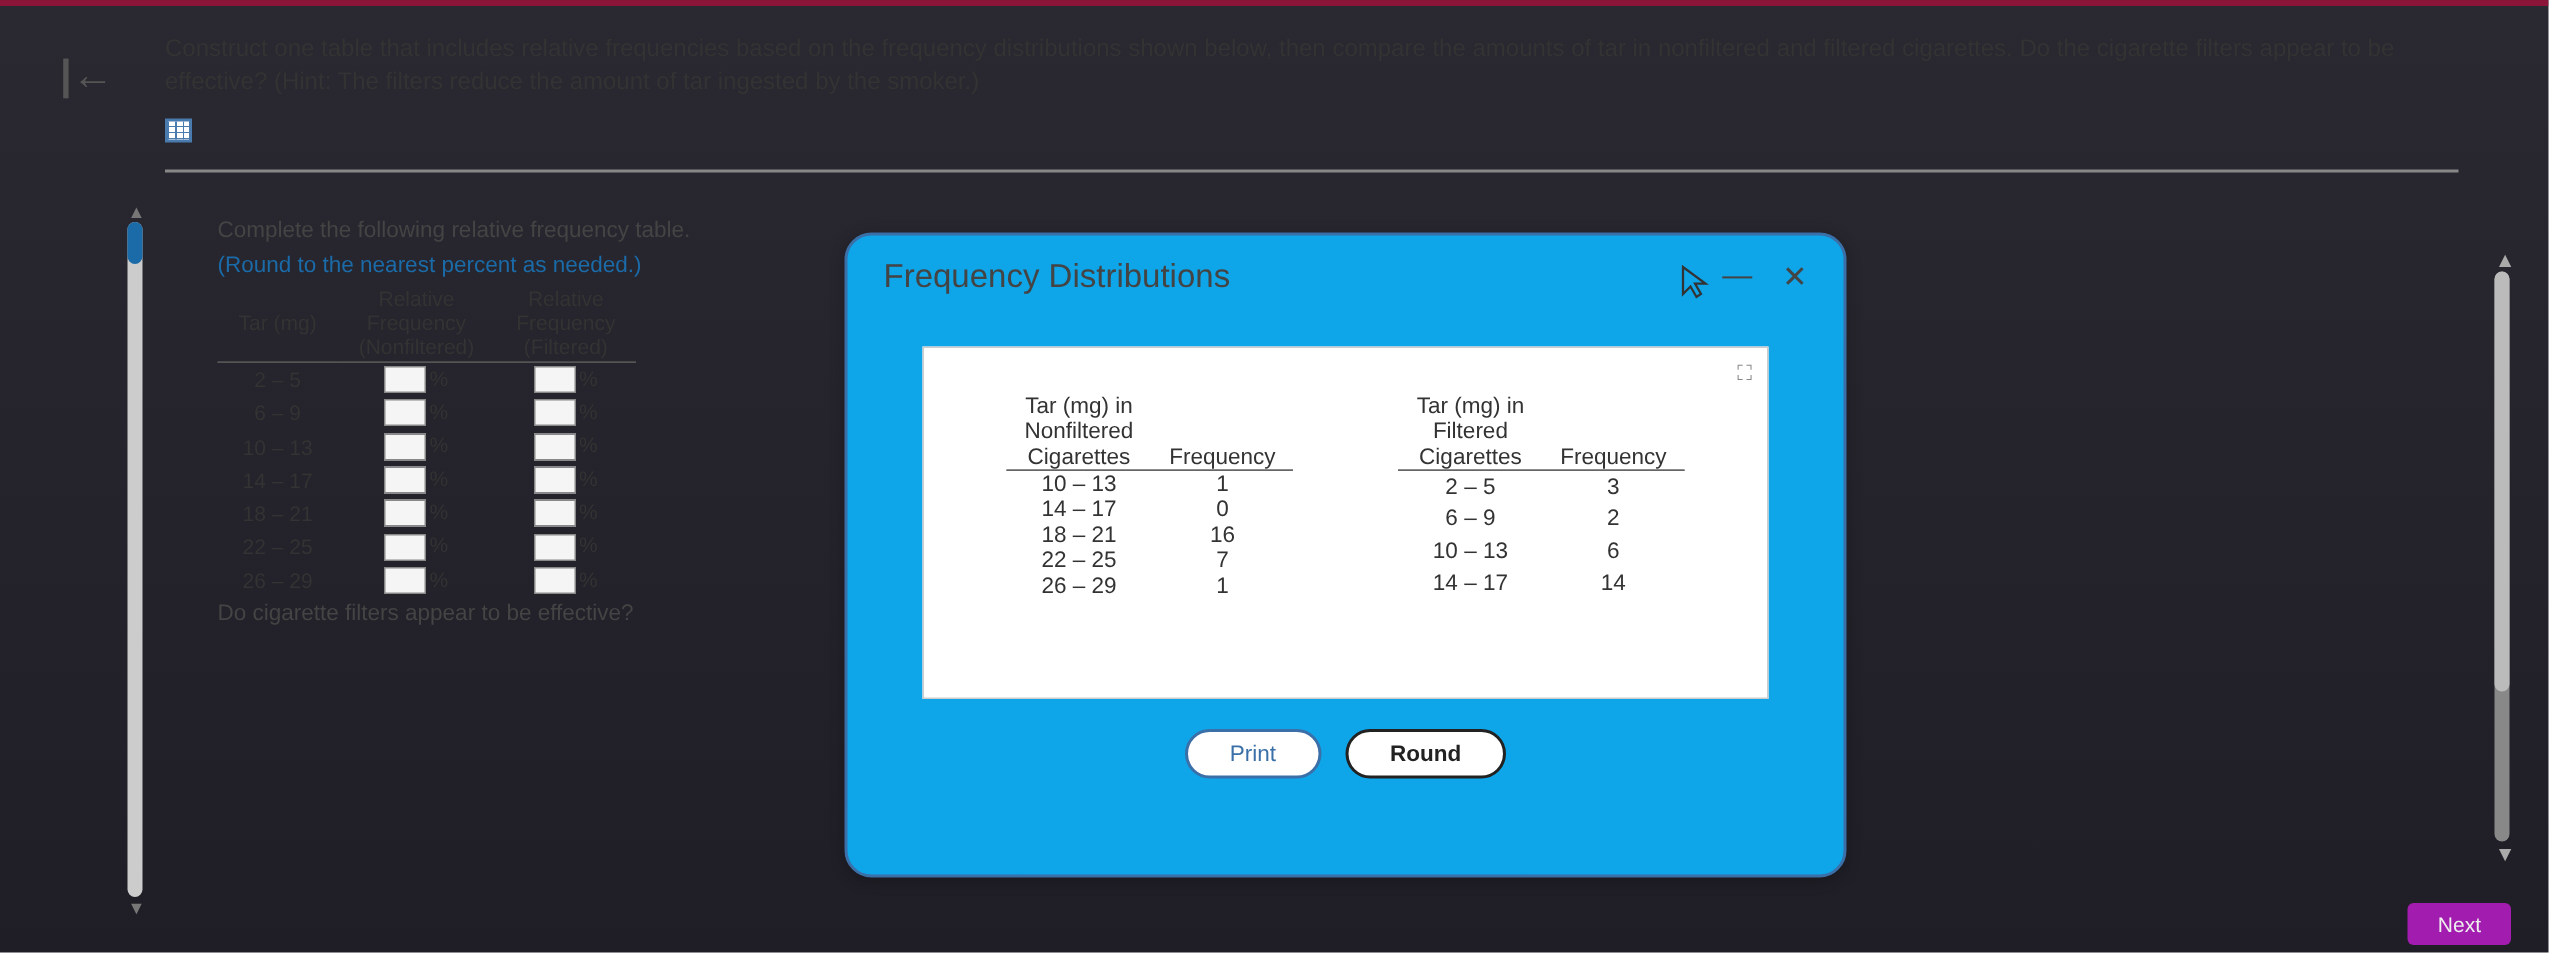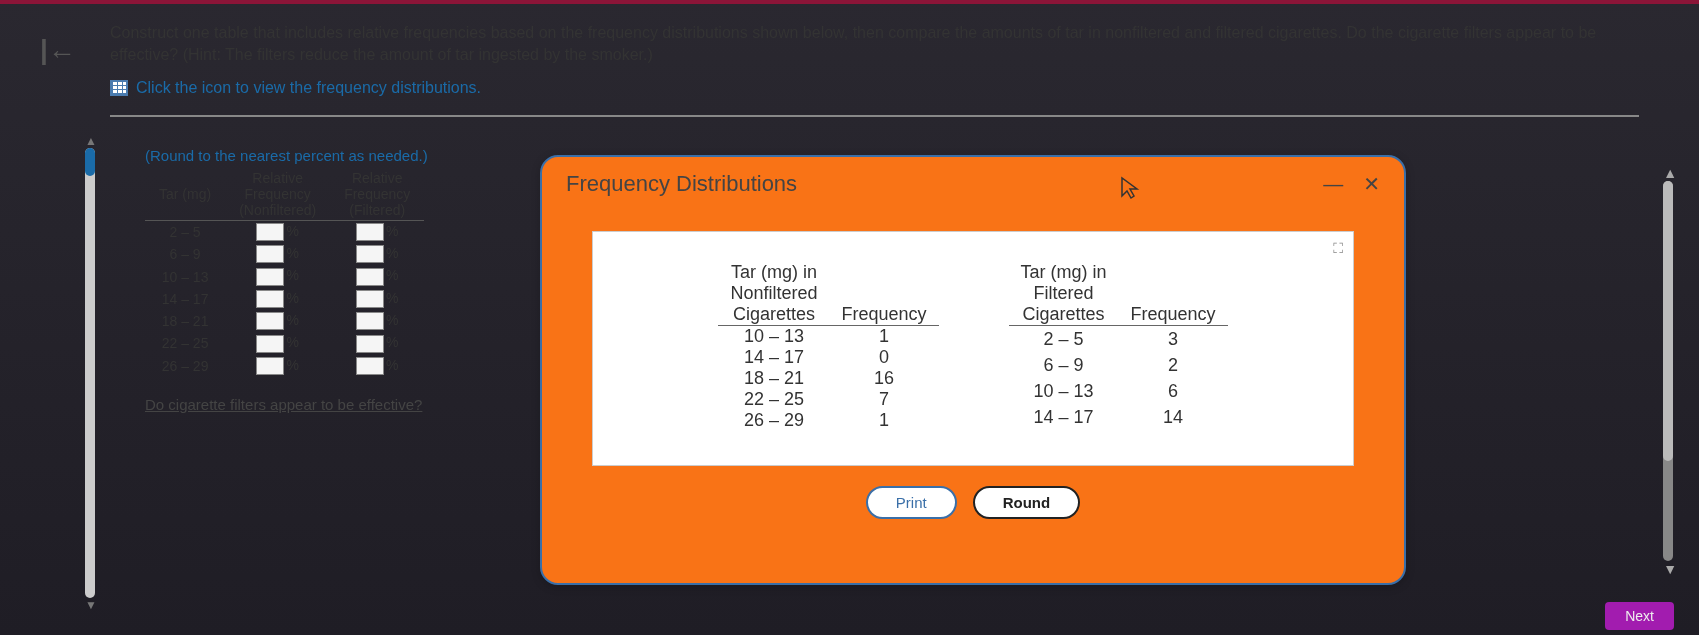--- a/index.html
+++ b/index.html
@@ -136,32 +136,31 @@
     .input-cell {
       display: inline-block;
       width: 28px;
       height: 18px;
       border: 1px solid #888;
       background: #f5f5f5;
       vertical-align: middle;
     }
     .pct { margin-left: 2px; }
     .eff-question {
-      margin-top: 19px;
+      margin-top: 2px;
       font-size: 15px;
-      text-decoration: underline;
     }
     
     .modal {
       position: absolute;
-      left: 540px;
+      left: 563px;
       top: 155px;
-      width: 866px;
+      width: 668px;
       height: 430px;
-      background: #f97316;
+      background: #0ea5e9;
       border: 2px solid #3a6fa8;
       border-radius: 18px;
       box-shadow: 0 2px 10px rgba(0,0,0,0.2);
     }
     .modal-header {
       display: flex;
       justify-content: space-between;
       align-items: center;
       padding: 14px 24px;
     }
@@ -193,21 +192,21 @@
       cursor: pointer;
     }
     .data-tables {
       display: flex;
       gap: 70px;
       justify-content: center;
       margin-top: 10px;
     }
     .data-table {
       border-collapse: collapse;
-      font-size: 18px;
+      font-size: 15px;
       color: #333;
     }
     .data-table th, .data-table td {
       padding: 0px 12px;
       text-align: center;
       font-weight: normal;
     }
     .data-table thead th {
       border-bottom: 1px solid #666;
       vertical-align: bottom;
@@ -270,34 +269,34 @@
 
 <div class="main-content">
   <div class="back-area">
     <span class="back-icon">|←</span>
   </div>
 
   <div class="question-text">Construct one table that includes relative frequencies based on the frequency distributions shown below, then compare the amounts of tar in nonfiltered and filtered cigarettes. Do the cigarette filters appear to be effective? (Hint: The filters reduce the amount of tar ingested by the smoker.)</div>
 
   <div class="icon-link-row">
     <span class="table-icon"></span>
-    <span class="link-text">Click the icon to view the frequency distributions.</span>
   </div>
 
   <div class="divider"></div>
 
   <div class="scroll-indicator-left">
     <div class="scroll-arrow-up">▲</div>
     <div class="scroll-track">
       <div class="scroll-thumb"></div>
     </div>
     <div class="scroll-arrow-down">▼</div>
   </div>
 
   <div class="work-area">
+    <div class="complete-instr">Complete the following relative frequency table.</div>
     <div class="round-instr">(Round to the nearest percent as needed.)</div>
 
     <table class="rel-freq-table">
       <thead>
         <tr>
           <th><span>Tar (mg)</span></th>
           <th>Relative<br>Frequency<br>(Nonfiltered)</th>
           <th>Relative<br>Frequency<br>(Filtered)</th>
         </tr>
       </thead>

